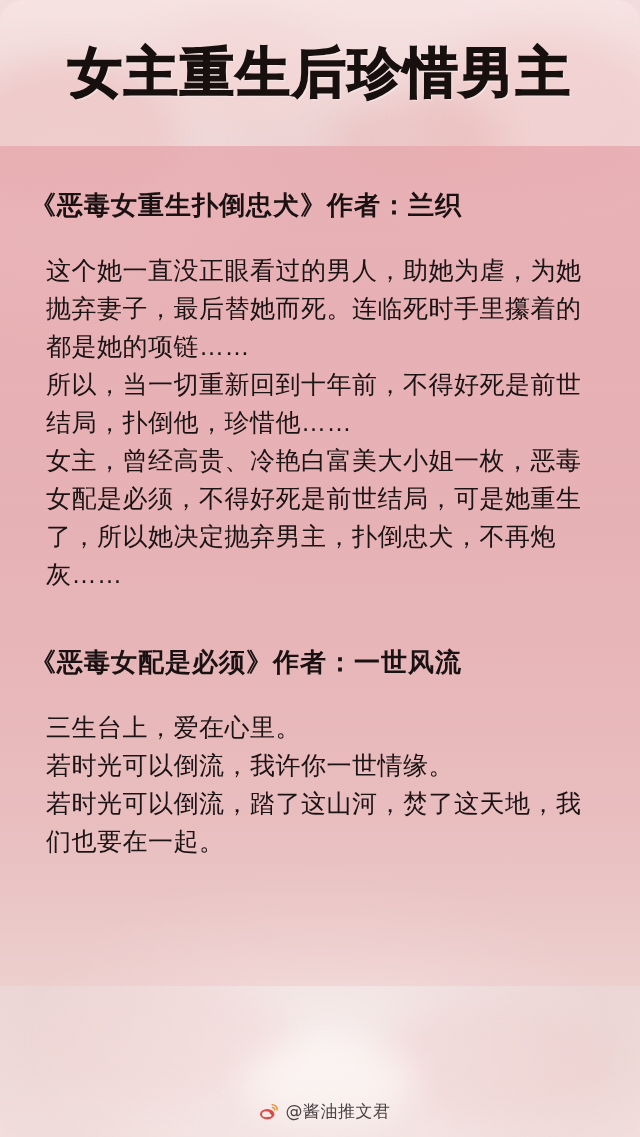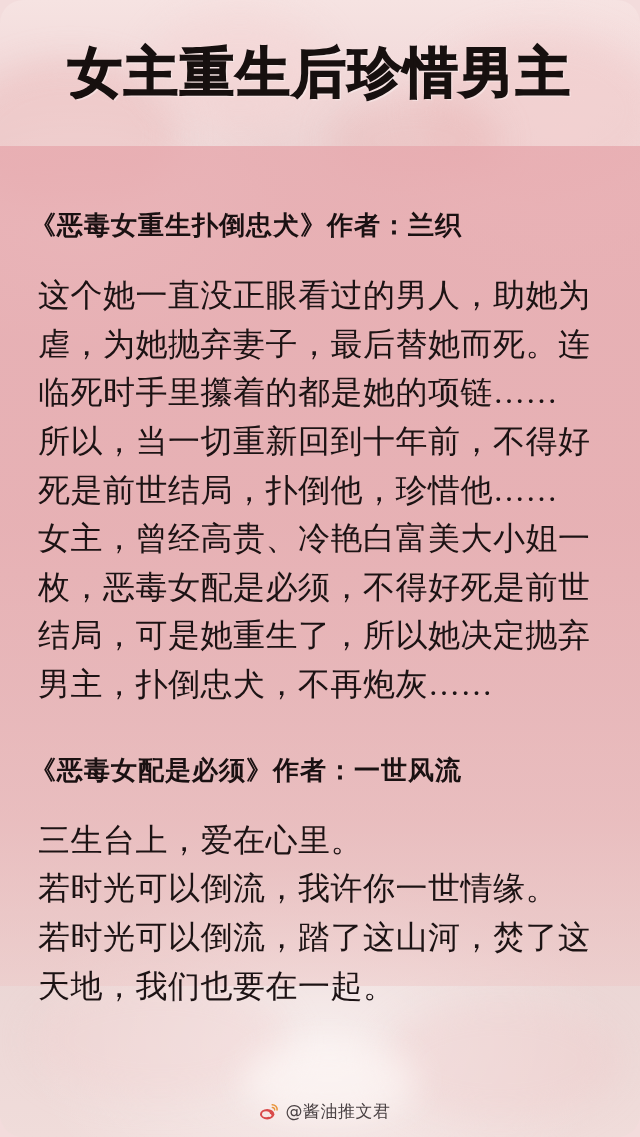--- a/index.html
+++ b/index.html
@@ -64,40 +64,40 @@
 
   .panel {
     position: absolute;
     left: 0;
     top: 146px;
     width: 640px;
     height: 840px;
     background: linear-gradient(180deg, rgba(231,169,174,0.82) 0%, rgba(231,170,174,0.80) 45%, rgba(234,182,184,0.72) 80%, rgba(238,198,197,0.45) 100%);
   }
   .panel-inner {
-    padding: 60px 26px 0 30px;
+    padding: 40px 26px 0 30px;
   }
   .book {
     margin-bottom: 6px;
   }
   .book-heading {
     font-family: "DejaVu Serif", "Liberation Serif", serif;
     font-weight: bold;
     font-size: 26px;
     line-height: 1.5;
     color: #1a1112;
     margin: 0 0 26px 0;
     letter-spacing: 1px;
   }
   .book-body {
-    font-family: Liberation Serif, serif;
-    font-size: 32px;
+    font-family: Liberation Sans, sans-serif;
+    font-size: 25px;
     line-height: 1.52;
     color: #1c1314;
-    margin: 8px;
+    margin: 16px;
     letter-spacing: 0.5px;
   }
   .book-body p {
     margin: 0;
   }
   .spacer-between {
     height: 34px;
   }
 
   .footer {

